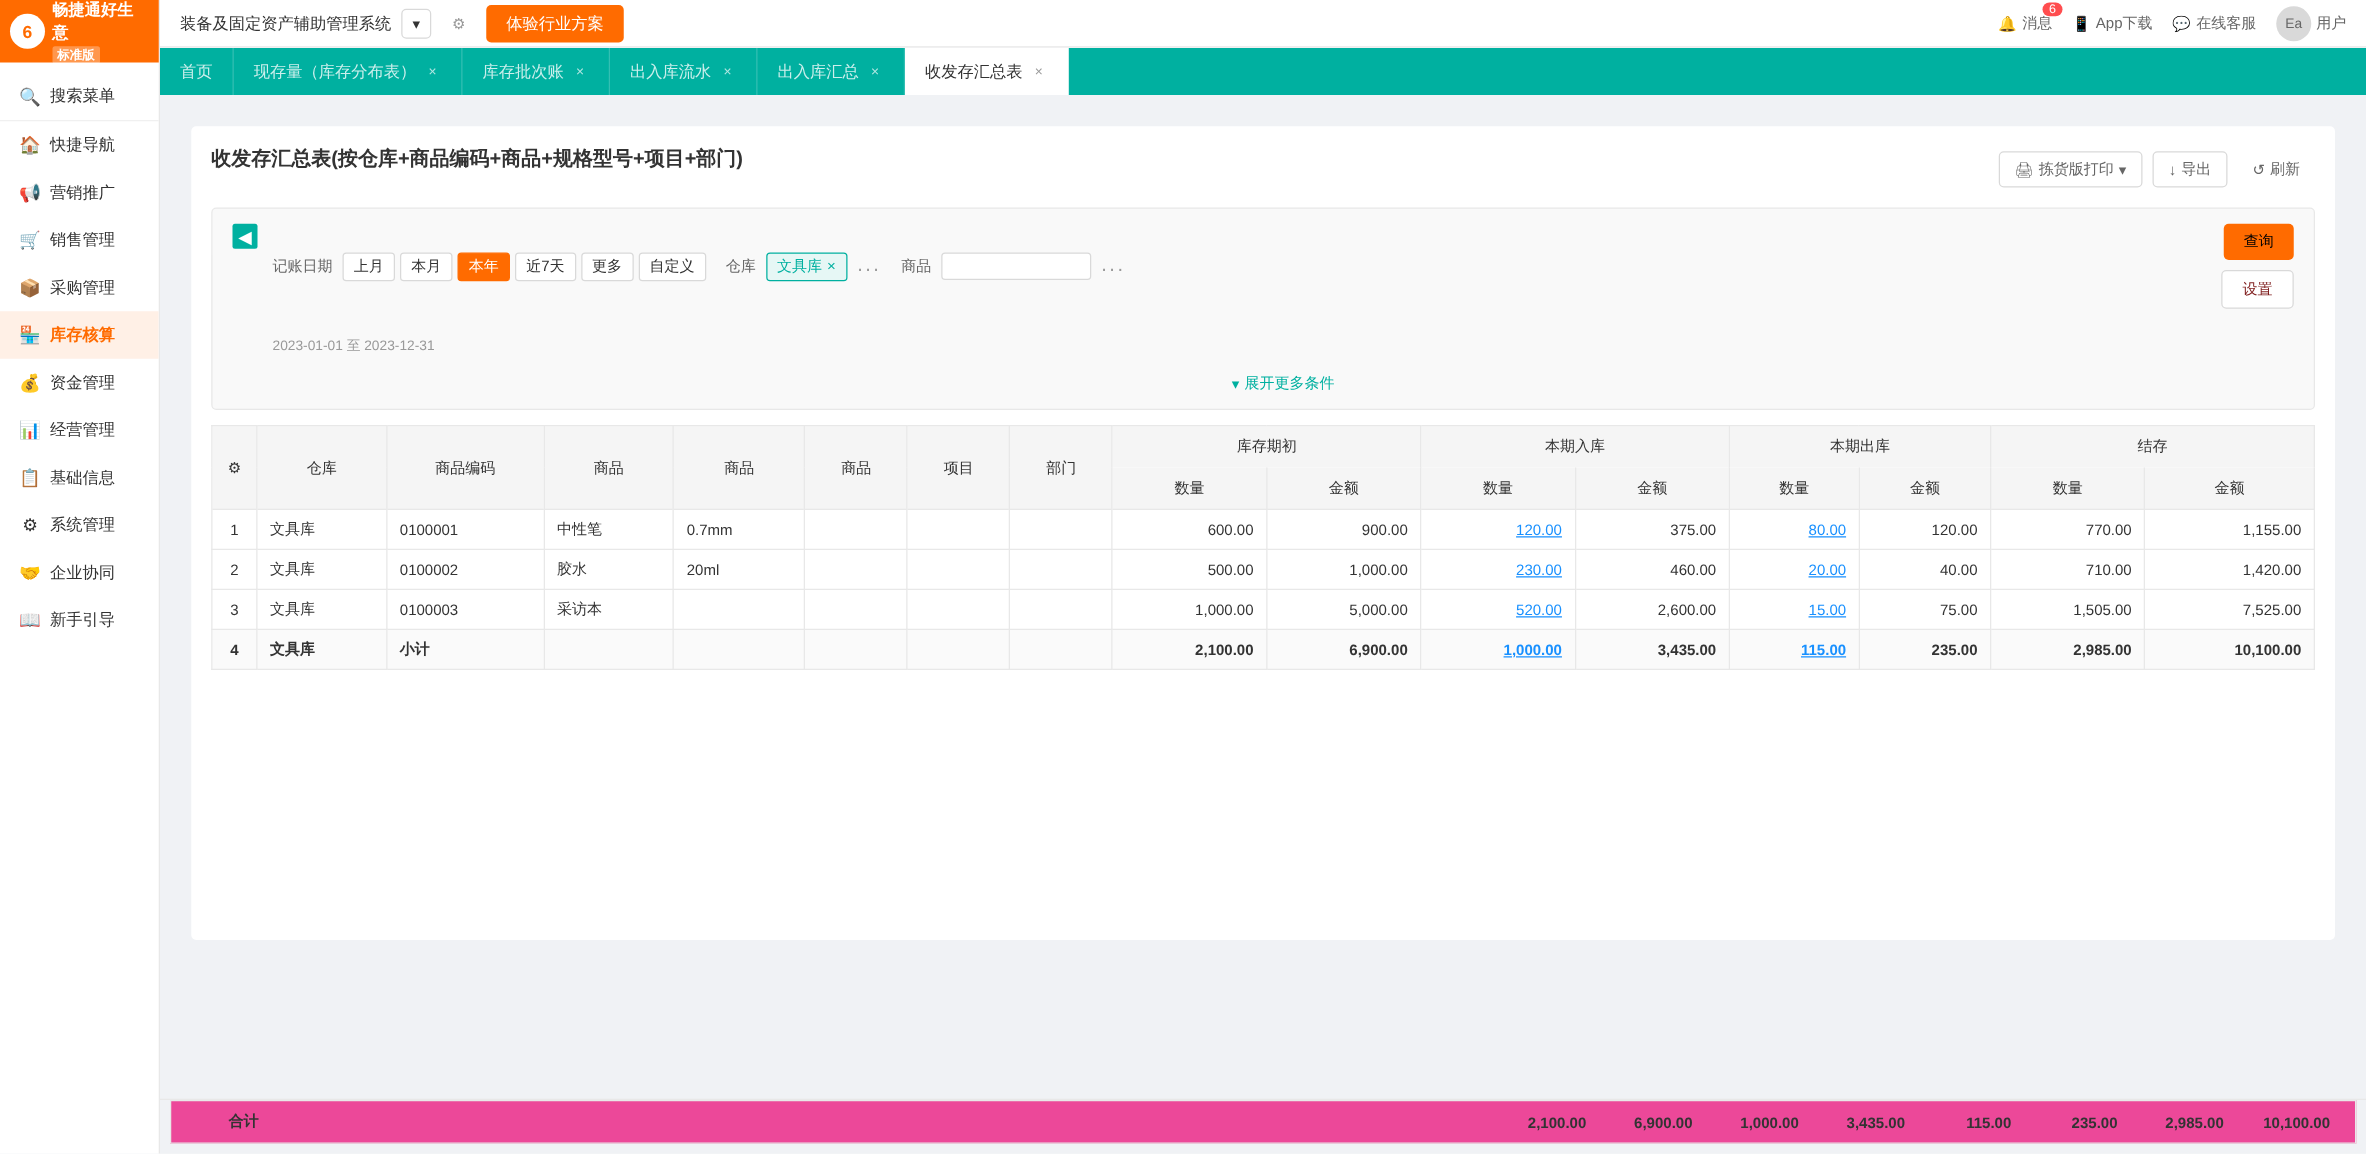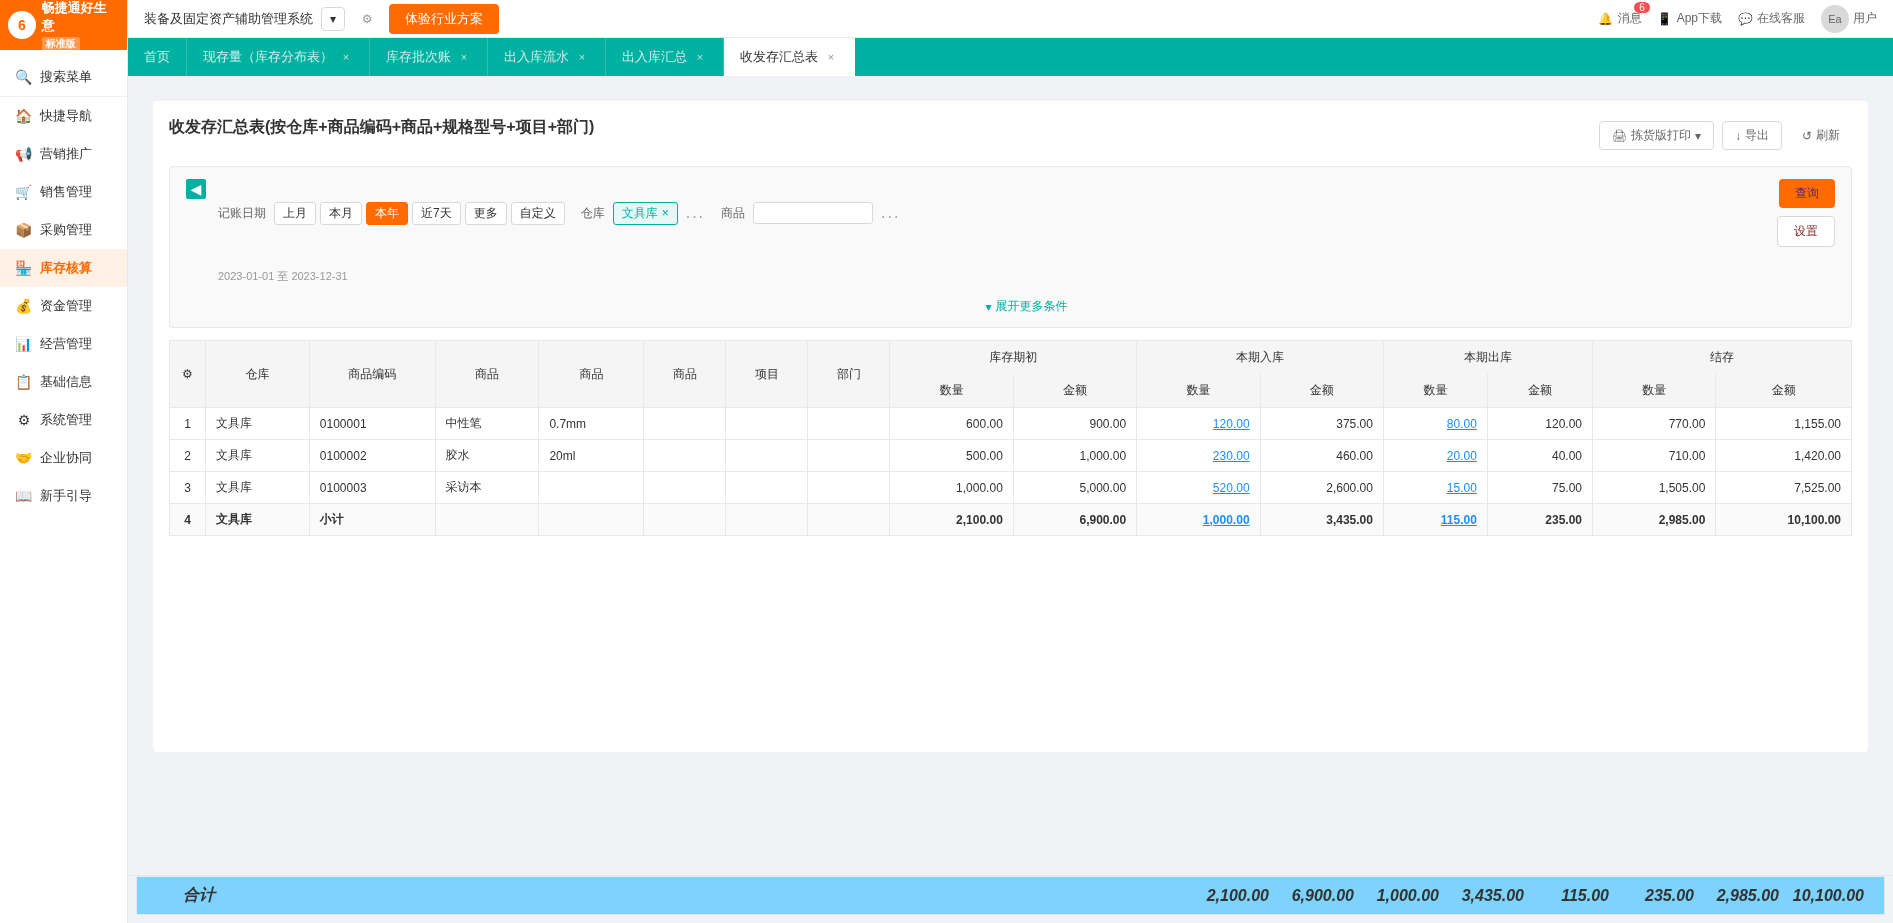--- a/index.html
+++ b/index.html
@@ -57,21 +57,21 @@
     .filter-label { color: #666; font-size: 12px; white-space: nowrap; }
     .date-btns { display: flex; gap: 4px; align-items: center; }
     .date-btn { padding: 2px 8px; border: 1px solid #d9d9d9; border-radius: 3px; cursor: pointer; font-size: 12px; color: #333; background: #fff; }
     .date-btn.active { background: #ff6b00; color: #fff; border-color: #ff6b00; text-align: center; }
     .date-range { font-size: 11px; color: #999; margin-top: 18px; }
     .filter-tag { display: flex; align-items: center; gap: 4px; background: #e6f7f5; border: 1px solid #00b0a0; border-radius: 3px; padding: 2px 8px; color: #00b0a0; font-size: 12px; }
     .filter-tag .remove { cursor: pointer; color: #00b0a0; }
     .filter-input { border: 1px solid #d9d9d9; border-radius: 3px; padding: 3px 8px; font-size: 12px; width: 120px; }
     .more-dots { color: #999; cursor: pointer; font-size: 16px; letter-spacing: 2px; }
     .expand-btn { display: flex; align-items: center; gap: 4px; color: #00b0a0; cursor: pointer; font-size: 12px; margin-top: 8px; }
-    .query-btn { background: #ff6b00; color: #4c1d95; border: none; padding: 6px 16px; border-radius: 4px; cursor: pointer; font-size: 12px; }
+    .query-btn { background: #ff6b00; color: #000000; border: none; padding: 6px 16px; border-radius: 4px; cursor: pointer; font-size: 12px; }
     .set-btn { background: #fff; color: #7f1d1d; border: 1px solid #d9d9d9; padding: 6px 16px; border-radius: 4px; cursor: pointer; font-size: 12px; margin-top: 4px; }
 
     
     .data-table { width: 100%; border-collapse: collapse; font-size: 12px; }
     .data-table th { background: #f5f5f5; border: 1px solid #e8e8e8; padding: 8px 10px; text-align: center; color: #333; font-weight: normal; white-space: nowrap; }
     .data-table td { border: 1px solid #e8e8e8; padding: 7px 10px; text-align: right; color: #333; white-space: nowrap; }
     .data-table td.text-left { text-align: left; }
     .data-table td.text-center { text-align: center; }
     .data-table tr.subtotal td { background: #fafafa; font-weight: bold; }
     .data-table a { color: #1890ff; text-decoration: underline; }
@@ -390,21 +390,21 @@
             </tr>
           </tbody>
         </table>
 
         <div style="height:200px;"></div>
 
       </div>
     </div>
 
     <div style="background:#f0f2f5;border-top:1px solid #e8e8e8;padding:0 8px 8px 8px;">
-      <div style="background:#7dd3fc;border:1px solid #e8e8e8;display:flex;align-items:center;padding:8px 10px;font-size:16px;font-weight:bold;font-style:italic;">
+      <div style="background:#ec4899;border:1px solid #e8e8e8;display:flex;align-items:center;padding:8px 10px;font-size:12px;font-weight:bold;">
         <div style="width:36px;text-align:center;"></div>
         <div style="width:60px;">合计</div>
         <div style="flex:1;"></div>
         <div style="display:flex;gap:0;">
           <div style="width:85px;text-align:right;padding-right:10px;">2,100.00</div>
           <div style="width:85px;text-align:right;padding-right:10px;">6,900.00</div>
           <div style="width:85px;text-align:right;padding-right:10px;">1,000.00</div>
           <div style="width:85px;text-align:right;padding-right:10px;">3,435.00</div>
           <div style="width:85px;text-align:right;padding-right:10px;">115.00</div>
           <div style="width:85px;text-align:right;padding-right:10px;">235.00</div>

